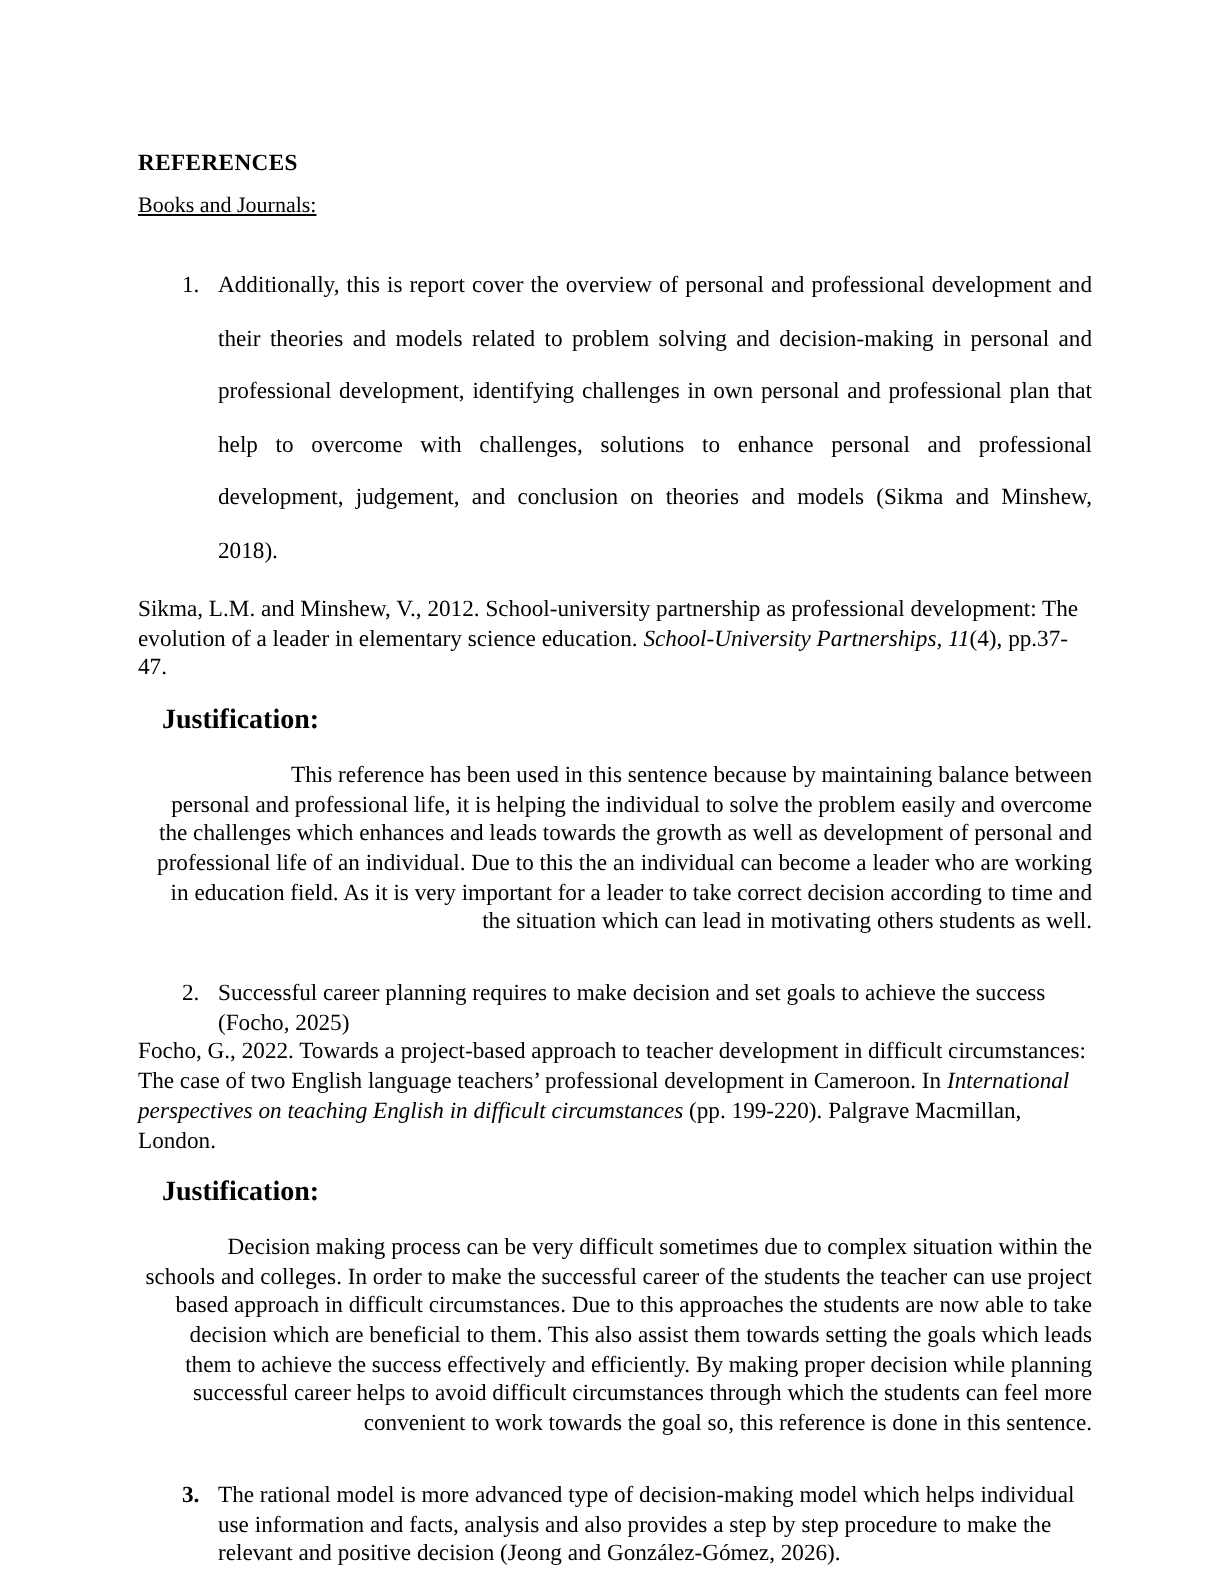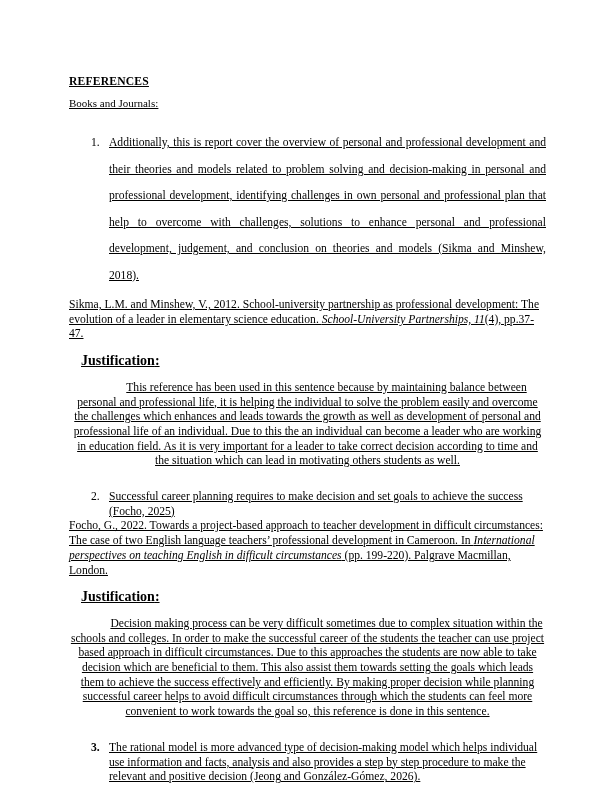--- a/index.html
+++ b/index.html
@@ -17,21 +17,20 @@
     height: 792px;
     background: #ffffff;
     overflow: hidden;
     box-sizing: border-box;
   }
   #content {
     position: absolute;
     left: 69px;
     top: 74px;
     width: 477px;
-    text-decoration: underline;
   }
 
   .heading {
     font-size: 11.6px;
     font-weight: bold;
     line-height: 15px;
     margin: 0 0 7px 0;
     letter-spacing: 0.2px;
   }
   .subheading {
@@ -89,21 +88,21 @@
     margin: 12px;
   }
   .just-label .tail {
     font-weight: bold;
   }
 
   .just-para {
     font-size: 11.6px;
     line-height: 14.7px;
     margin: 0;
-    text-align: center;
+    text-align: right;
     text-indent: 38px;
   }
 
   .gap-sm { height: 9px; }
   .gap-lg { height: 19px; }
   .gap-xl { height: 21px; }
 </style>
 </head>
 <body>
 

